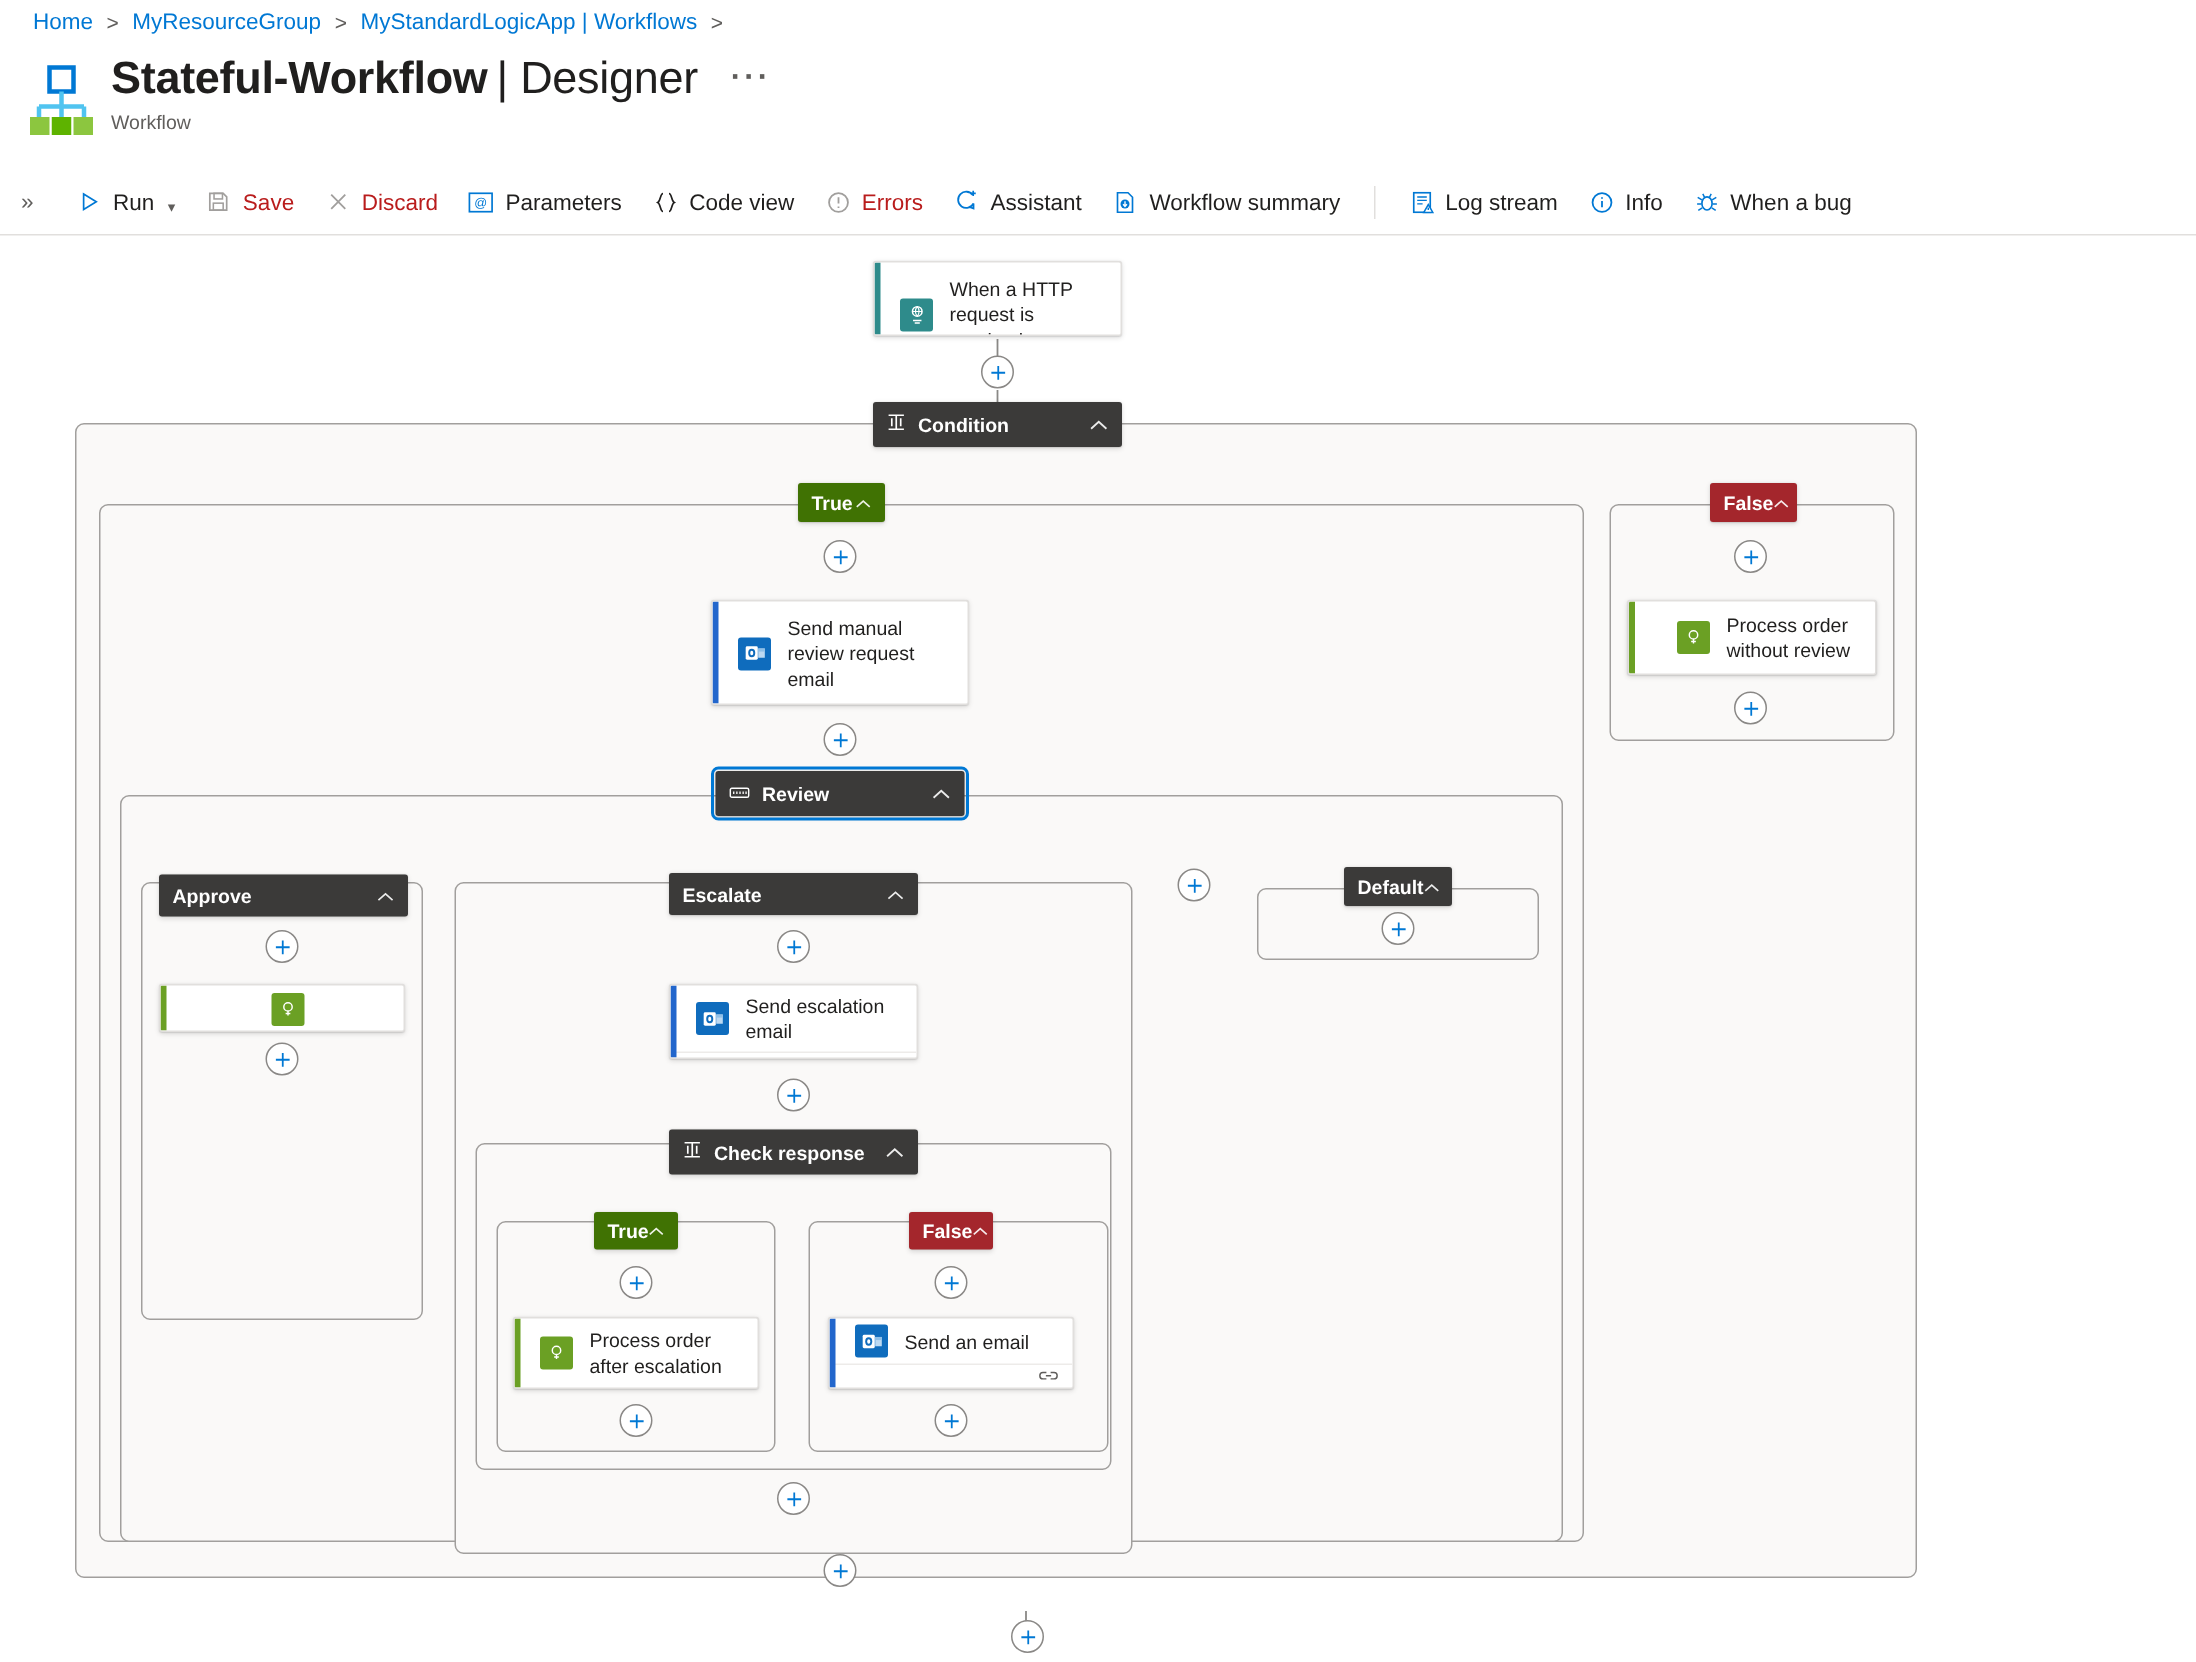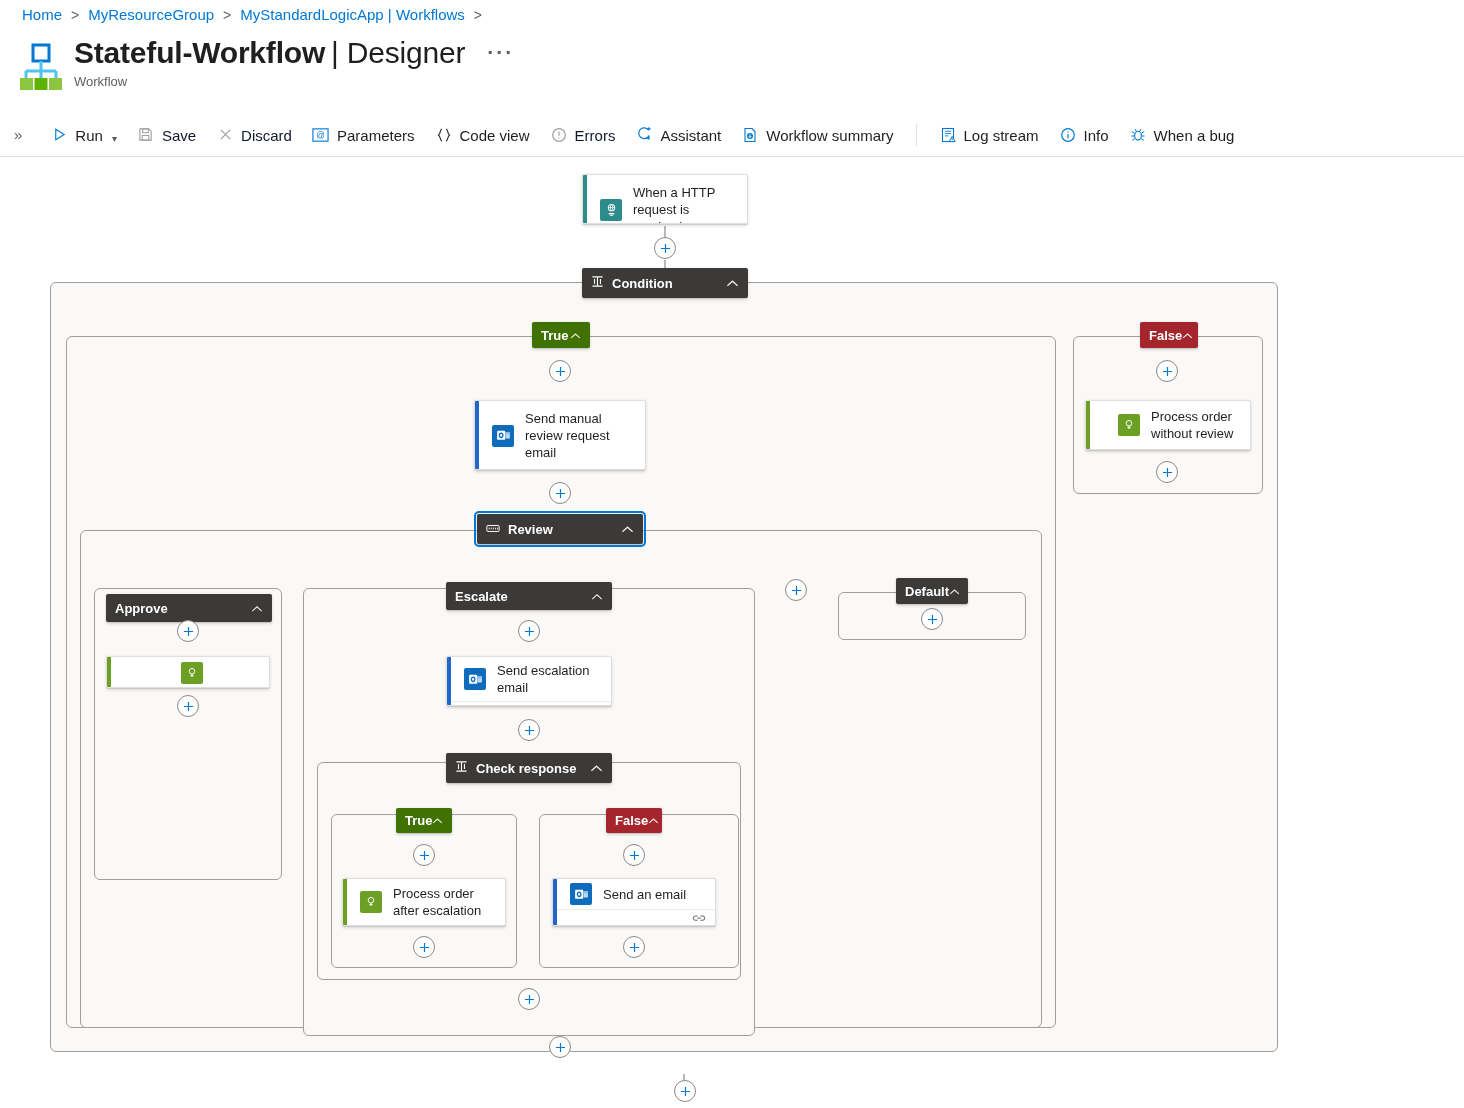--- a/index.html
+++ b/index.html
@@ -52,21 +52,21 @@
   }
   .chev-more {
     margin-left:10px; margin-right:14px; color:#605e5c;
     font-size:15px; cursor:pointer; padding:4px;
   }
   .cmd {
     display:flex; align-items:flex-end; gap:7px;
     padding:6px 10px; font-size:15px; color:#201f1e;
     cursor:pointer; white-space:nowrap;
   }
-  .cmd.disabled { color:#0f172a; cursor:default; }
+  .cmd.disabled { color:#b91c1c; cursor:default; }
   .cmd .ic { display:inline-flex; width:18px; height:18px; align-items:center; justify-content:center; }
   .cmd .caret { font-size:10px; color:#605e5c; margin-left:2px; }
   .cmd-sep { width:1px; height:22px; background:#e1dfdd; margin:0 12px; }
 
   
   .canvas {
     position:absolute; left:0; top:158px; width:1464px; height:950px;
     background:#ffffff; overflow:hidden;
   }
   .svg-layer { position:absolute; left:0; top:0; width:1464px; height:950px; }
@@ -461,21 +461,21 @@
       </span>
       <span>Review</span>
     </span>
     <span class="chev">
       <svg width="13" height="9" viewBox="0 0 14 9">
           <path d="M1.5 7 L7 2 L12.5 7" fill="none" stroke="#ffffff" stroke-width="1.3"></path>
         </svg>
     </span>
   </div>
 
-  <div class="chip dark" style="left:106px; top:436px; width:166px; height:28px;">
+  <div class="chip dark" style="left:106px; top:425px; width:166px; height:28px;">
     <span class="left">
         <span>Approve</span>
       </span>
     <span class="chev">
       <svg width="12" height="8" viewBox="0 0 14 9">
           <path d="M1.5 7 L7 2 L12.5 7" fill="none" stroke="#ffffff" stroke-width="1.3"></path>
         </svg>
     </span>
   </div>
   <div class="plus" style="left:177px; top:462px;">

